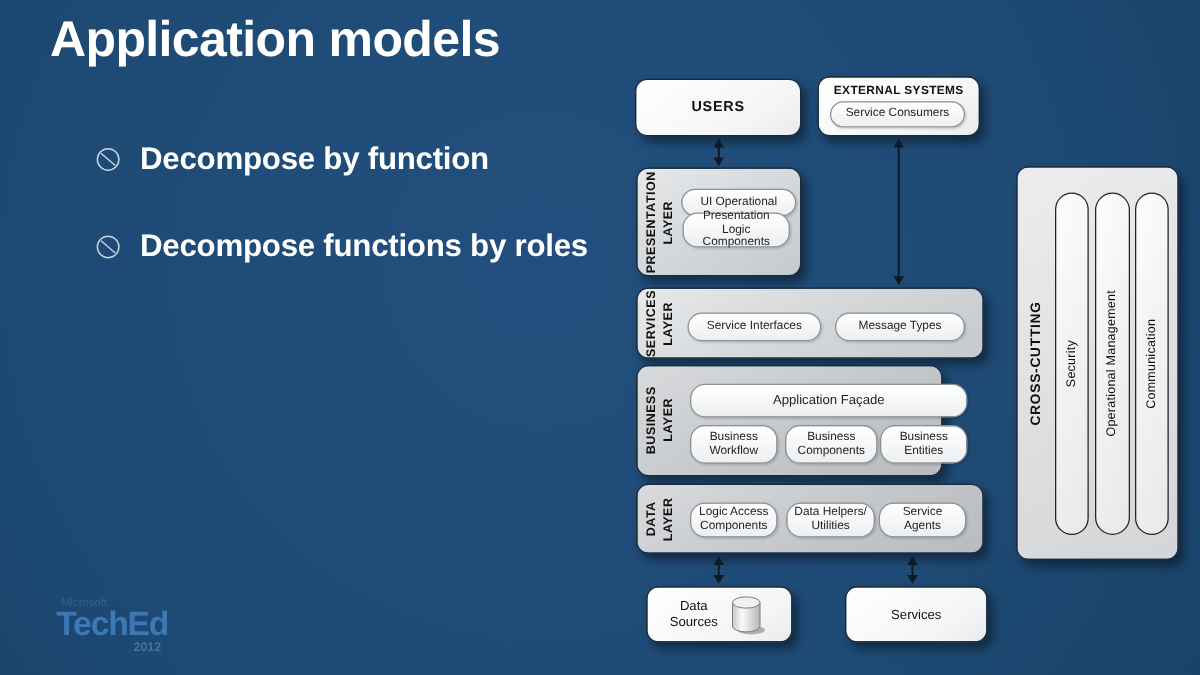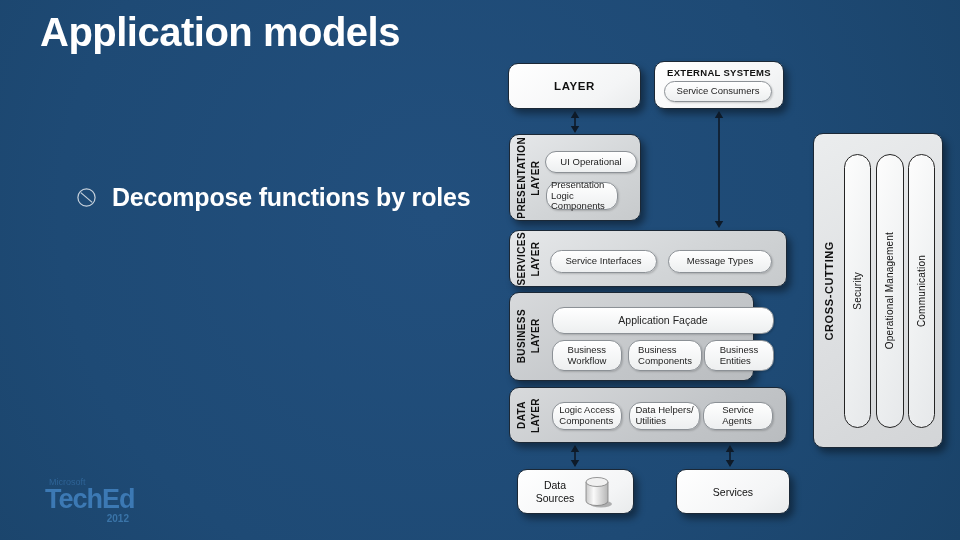--- a/index.html
+++ b/index.html
@@ -24,21 +24,21 @@
   
   .wbox{position:absolute;background:linear-gradient(145deg,#ffffff 0%,#f4f5f6 70%,#e9ebec 100%);
         border:1.6px solid #1b2836;border-radius:10px;
         box-shadow:4px 5px 7px rgba(0,0,0,0.40);box-sizing:border-box;}
   .layer{position:absolute;background:linear-gradient(150deg,#e6e8ea 0%,#d2d5d7 60%,#c7cacc 100%);
          border:1.6px solid #1b2836;border-radius:10px;
          box-shadow:4px 5px 7px rgba(0,0,0,0.40);box-sizing:border-box;}
   .layer.darker{background:linear-gradient(150deg,#d8dadc 0%,#c3c6c9 60%,#b9bcbf 100%);}
   .pill{position:absolute;background:linear-gradient(180deg,#ffffff,#edeff0);
         border:1px solid #8c9196;border-radius:12px;
-        display:flex;align-items:center;justify-content:center;text-align:left;
+        display:flex;align-items:center;justify-content:center;text-align:center;
         font-size:9.5px;color:#232323;line-height:1.15;white-space:pre-line;
         box-shadow:1px 1px 2px rgba(0,0,0,0.18);box-sizing:border-box;padding:1px 4px;}
   .labelstrip{position:absolute;left:2px;top:2px;bottom:2px;width:32px;
               display:flex;align-items:center;justify-content:center;}
   .vtext{writing-mode:vertical-rl;transform:rotate(180deg);white-space:pre-line;
          font-size:10px;font-weight:bold;color:#101010;letter-spacing:0.4px;
          line-height:1.35;text-align:center;}
   .vpill{position:absolute;background:linear-gradient(105deg,#fdfdfd 0%,#eef0f1 60%,#e6e8ea 100%);
          border:1.3px solid #242424;border-radius:14px;box-sizing:border-box;
          display:flex;align-items:center;justify-content:center;}
@@ -50,50 +50,57 @@
   svg{display:block;}
   .arrows{position:absolute;left:0;top:0;pointer-events:none;}
 </style>
 </head>
 <body>
 
 <div class="slide">
 
   <div class="title">Application models</div>
 
+  <div class="bullet-row" style="top:113px;">
+    <svg class="b-icon" width="21" height="21" viewBox="0 0 21 21">
+      <circle cx="10.5" cy="10.5" r="8.6" fill="none" stroke="rgba(255,255,255,0.75)" stroke-width="1.2"></circle>
+      <line x1="4.8" y1="5.6" x2="16.2" y2="15.4" stroke="rgba(255,255,255,0.75)" stroke-width="1.2"></line>
+    </svg>
+    <span class="bullet-label">Decompose by function</span>
+  </div>
   <div class="bullet-row" style="top:183px;">
     <svg class="b-icon" width="21" height="21" viewBox="0 0 21 21">
       <circle cx="10.5" cy="10.5" r="8.6" fill="none" stroke="rgba(255,255,255,0.75)" stroke-width="1.2"></circle>
       <line x1="4.8" y1="5.6" x2="16.2" y2="15.4" stroke="rgba(255,255,255,0.75)" stroke-width="1.2"></line>
     </svg>
     <span class="bullet-label">Decompose functions by roles</span>
   </div>
 
   <div class="logo">
     <span class="logo-brand">Microsoft</span>
     <span class="logo-name">TechEd</span>
     <span class="logo-year">2012</span>
   </div>
 
   <div class="wbox" style="left:508px;top:63px;width:133px;height:46px;">
-    <div class="centerlabel" style="font-size:11.5px;letter-spacing:0.6px;">LAYER</div>
+    <div class="centerlabel" style="font-size:11.5px;letter-spacing:0.6px;">USERS</div>
   </div>
 
   <div class="wbox" style="left:654px;top:61px;width:130px;height:48px;">
     <span class="boxtitle" style="font-size:9.5px;margin-top:5px;letter-spacing:0.3px;">EXTERNAL SYSTEMS</span>
     <div class="pill" style="position:relative;left:9px;top:3px;width:108px;height:21px;">Service Consumers</div>
   </div>
 
   <div class="layer" style="left:509px;top:134px;width:132px;height:87px;">
     <div class="labelstrip">
       <span class="vtext">PRESENTATION
 LAYER</span>
     </div>
     <div class="pill" style="left:35px;top:16px;width:92px;height:22px;">UI Operational</div>
-    <div class="pill" style="left:36px;top:47px;width:72px;height:28px;">Presentation Logic
+    <div class="pill" style="left:36px;top:35px;width:86px;height:28px;">Presentation Logic
 Components</div>
   </div>
 
   <div class="layer" style="left:509px;top:230px;width:278px;height:57px;">
     <div class="labelstrip">
       <span class="vtext">SERVICES
 LAYER</span>
     </div>
     <div class="pill" style="left:40px;top:19px;width:107px;height:23px;">Service Interfaces</div>
     <div class="pill" style="left:158px;top:19px;width:104px;height:23px;">Message Types</div>

